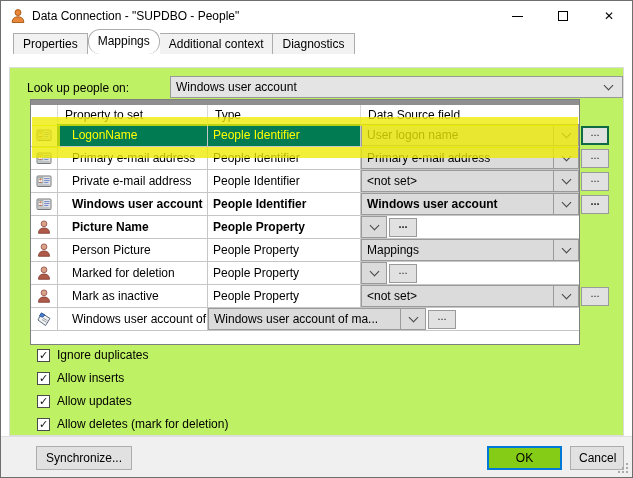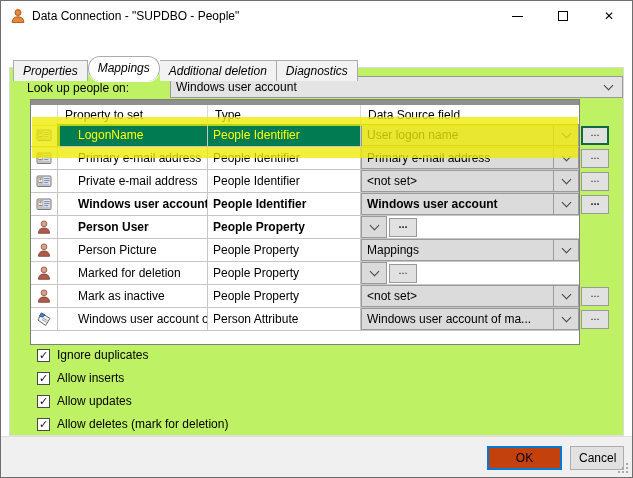--- a/index.html
+++ b/index.html
@@ -12,21 +12,21 @@
   
   .titlebar{position:absolute;top:0;left:0;right:0;height:30px;background:#fff;display:flex;align-items:center;}
   .titlebar .app-icon{width:16px;height:16px;margin:0 6px 0 9px;flex:0 0 auto;}
   .titlebar .title{font-size:12px;color:#000;white-space:nowrap;}
   .win-controls{position:absolute;top:0;right:0;height:30px;display:flex;}
   .win-btn{width:46px;height:30px;display:flex;align-items:center;justify-content:center;color:#000;}
   .glyph-min{width:11px;height:1px;background:#000;display:block;}
   .glyph-max{width:10px;height:10px;border:1px solid #000;display:block;}
   .glyph-close{font-size:12px;line-height:1;}
   
-  .tabstrip{position:absolute;top:59px;left:12px;display:flex;align-items:flex-end;z-index:3;font-style:italic;}
+  .tabstrip{position:absolute;top:32px;left:12px;display:flex;align-items:flex-end;z-index:3;}
   .tab{height:21px;padding:3px 9px 2px 9px;border:1px solid #acacac;border-bottom:none;
        background:#f2f2f2;margin-right:0;white-space:nowrap;}
   .tab + .tab{border-left:none;}
   .tab.active{background:#fff;height:25px;padding-top:4px;margin-top:-4px;position:relative;z-index:4;
        border-left:1px solid #acacac;box-shadow:0 1px 0 #fff;border-radius:12px;}
   
   .panel{position:absolute;top:66px;left:8px;right:8px;bottom:41px;border:1px solid #dcdcdc;background:#bef264;}
   .lookup-label{position:absolute;left:17px;top:13px;}
   .lookup-combo{position:absolute;left:160px;top:8px;width:453px;height:22px;
       background:#e4e4e4;border:1px solid #999;display:flex;align-items:center;padding-left:5px;}
@@ -34,21 +34,21 @@
   .chev{width:7px;height:7px;border-right:1px solid #444;border-bottom:1px solid #444;
         transform:rotate(45deg);display:inline-block;margin-right:10px;margin-top:-4px;flex:0 0 auto;}
   
   .grid{position:absolute;left:20px;top:31px;width:550px;height:246px;border:1px solid #7f7f7f;background:#fff;}
   .grid-topbar{height:5px;background:#8f8f8f;}
   .grid-header{display:flex;height:19px;align-items:center;background:#fff;}
   .grid-header .hcell{height:19px;display:flex;align-items:center;padding-left:7px;border-right:1px solid #d8d8d8;}
   .grid-row{display:flex;height:23px;border-bottom:1px solid #c6c6c6;background:#fff;}
   .cell{height:100%;display:flex;align-items:center;overflow:hidden;white-space:nowrap;}
   .c-icon{width:27px;justify-content:center;border-right:1px solid #c6c6c6;flex:0 0 auto;}
-  .c-prop{width:150px;padding-left:20px;border-right:1px solid #c6c6c6;flex:0 0 auto;}
+  .c-prop{width:150px;padding-left:14px;border-right:1px solid #c6c6c6;flex:0 0 auto;}
   .c-type{width:153px;padding-left:5px;border-right:1px solid #c6c6c6;flex:0 0 auto;text-align:center;}
   .c-src{width:192px;padding-left:5px;background:#dbdbdb;border:1px solid #9a9a9a;border-right:none;flex:0 0 auto;}
   .c-chev{width:26px;justify-content:center;background:#dbdbdb;border:1px solid #9a9a9a;flex:0 0 auto;}
   .c-chev .chev{margin:0;margin-top:-3px;}
   .c-dots{width:32px;justify-content:center;border-right:none;flex:0 0 auto;}
   .dots-btn{width:28px;height:19px;background:#e1e1e1;border:1px solid #9a9a9a;
       font-family:"Liberation Sans",sans-serif;font-size:11px;line-height:8px;padding:0 0 6px 0;color:#222;}
   .grid-row.bold .cell, .grid-row.bold .dots-btn{font-weight:bold;}
   .grid-row .sel{background:#007b52;color:#ffff00;}
   .grid-row.selected .c-icon{border-right-color:#007b52;}
@@ -63,21 +63,21 @@
   
   .checks{position:absolute;left:27px;top:280px;}
   .chk{display:flex;align-items:center;height:14px;margin-bottom:9px;}
   .chk .box{width:13px;height:13px;border:1px solid #4a4a4a;background:#fff;margin-right:7px;
       display:flex;align-items:center;justify-content:center;font-size:11px;line-height:1;color:#111;flex:0 0 auto;}
   
   .footer{position:absolute;left:0;right:0;bottom:0;height:41px;background:#f0f0f0;border-top:1px solid #dfdfdf;}
   .btn{position:absolute;top:9px;height:24px;background:#e1e1e1;border:1px solid #adadad;
       font-family:"Liberation Sans",sans-serif;font-size:12px;color:#000;padding:0 8px;}
   .btn-sync{left:35px;width:96px;}
-  .btn-ok{right:70px;width:75px;border:2px solid #0078d7;background:#c2410c;}
+  .btn-ok{right:70px;width:75px;border:2px solid #0078d7;background:#84cc16;}
   .btn-cancel{right:8px;width:54px;}
   .resize-grip{position:absolute;right:3px;bottom:3px;width:13px;height:13px;}
   .resize-grip::before{content:"";position:absolute;right:1px;bottom:1px;width:2px;height:2px;background:#a9a9a9;
       box-shadow:-4px 0 #a9a9a9,-8px 0 #a9a9a9,0 -4px #a9a9a9,-4px -4px #a9a9a9,0 -8px #a9a9a9;}
 </style>
 </head>
 <body>
 
 <div class="dialog">
 
@@ -98,21 +98,21 @@
         </div>
       <div class="win-btn">
           <span class="glyph-close">✕</span>
         </div>
     </div>
   </div>
 
   <div class="tabstrip" id="tabstrip">
       <div class="tab">Properties</div>
       <div class="tab active">Mappings</div>
-      <div class="tab">Additional deletion</div>
+      <div class="tab">Additional context</div>
       <div class="tab">Diagnostics</div>
     </div>
 
   <div class="panel">
 
     <span class="lookup-label">Look up people on:</span>
     <div class="lookup-combo">
       <span class="val">Windows user account</span>
       <span class="chev"></span>
     </div>
@@ -218,21 +218,21 @@
               <button class="dots-btn">...</button>
             </div>
           </div>
           <div class="grid-row bold">
             <div class="cell c-icon">
               <svg class="row-icon" viewBox="0 0 16 16">
                 <circle cx="8" cy="4.8" r="2.9" fill="#d9a189" stroke="#8e4a3c" stroke-width="0.8"></circle>
                 <path d="M2.5,14.3 C2.5,10.3 5.2,9 8,9 C10.8,9 13.5,10.3 13.5,14.3 Z" fill="#b05a4a" stroke="#7c3a30" stroke-width="0.8"></path>
               </svg>
             </div>
-            <div class="cell c-prop">Person User</div>
+            <div class="cell c-prop">Picture Name</div>
             <div class="cell c-type">People Property</div>
             <div class="cell c-chev">
               <span class="chev"></span>
             </div>
             <div class="cell c-dots">
               <button class="dots-btn">...</button>
             </div>
           </div>
           <div class="grid-row">
             <div class="cell c-icon">
@@ -285,21 +285,20 @@
           <div class="grid-row">
             <div class="cell c-icon">
               <svg class="row-icon" viewBox="0 0 16 16">
                 <path d="M5.5,2 L14,7.5 L9.5,14.5 L2,9 Z" fill="#f2f2f2" stroke="#5b6b7d"></path>
                 <path d="M5.5,2 L9,4.2 L6.2,6.2 L3.5,4.8 Z" fill="#4c7fd0" stroke="#2d5aa0"></path>
                 <line x1="6" y1="8.5" x2="10.5" y2="11.2" stroke="#9aa0a6"></line>
                 <line x1="7" y1="7" x2="11.5" y2="9.7" stroke="#9aa0a6"></line>
               </svg>
             </div>
             <div class="cell c-prop">Windows user account of manager</div>
-            <div class="cell c-type">Person Attribute</div>
             <div class="cell c-src">Windows user account of ma...</div>
             <div class="cell c-chev">
               <span class="chev"></span>
             </div>
             <div class="cell c-dots">
               <button class="dots-btn">...</button>
             </div>
           </div>
         </div>
 
@@ -323,17 +322,18 @@
           <span>Allow updates</span>
         </div>
         <div class="chk">
           <span class="box">✓</span>
           <span>Allow deletes (mark for deletion)</span>
         </div>
       </div>
   </div>
 
   <div class="footer">
+    <button class="btn btn-sync">Synchronize...</button>
     <button class="btn btn-ok">OK</button>
     <button class="btn btn-cancel">Cancel</button>
     <div class="resize-grip"></div>
   </div>
 </div>
 
 </body></html>

